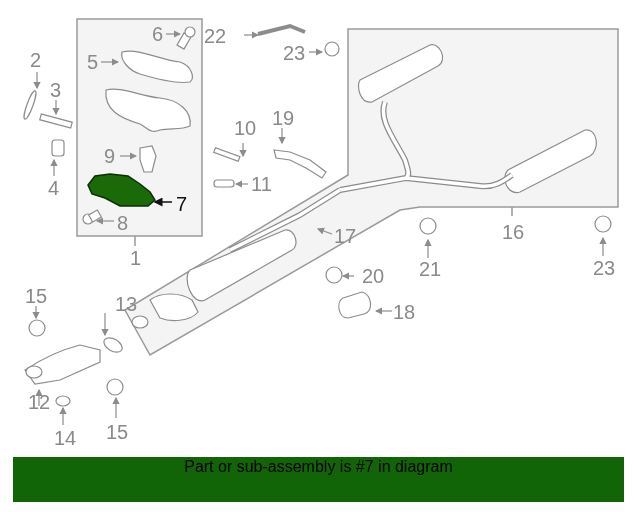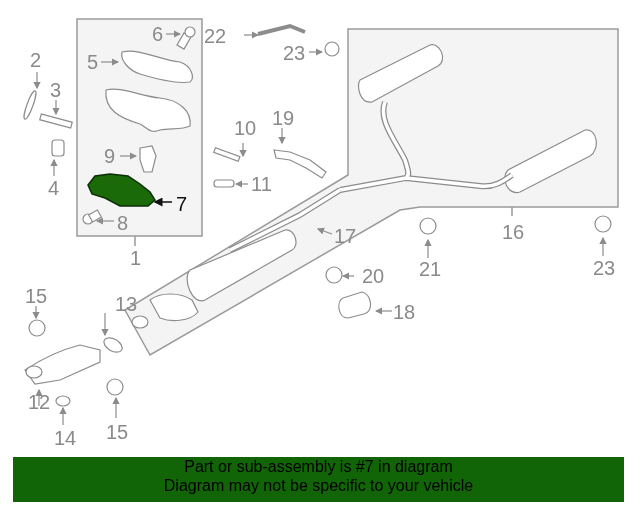--- a/index.html
+++ b/index.html
@@ -132,14 +132,13 @@
   <span class="callout" style="left:362px;top:266px;">20</span>
   <span class="callout" style="left:419px;top:259px;">21</span>
   <span class="callout" style="left:204px;top:26px;">22</span>
   <span class="callout" style="left:283px;top:43px;">23</span>
   <span class="callout" style="left:593px;top:258px;">23</span>
   <span class="callout" style="left:130px;top:248px;">1</span>
 </div>
 
 <div id="banner">
   <div>Part or sub-assembly is #7 in diagram</div>
-  <div>Diagram may not be specific to your vehicle</div>
 </div>
 
 </body></html>

